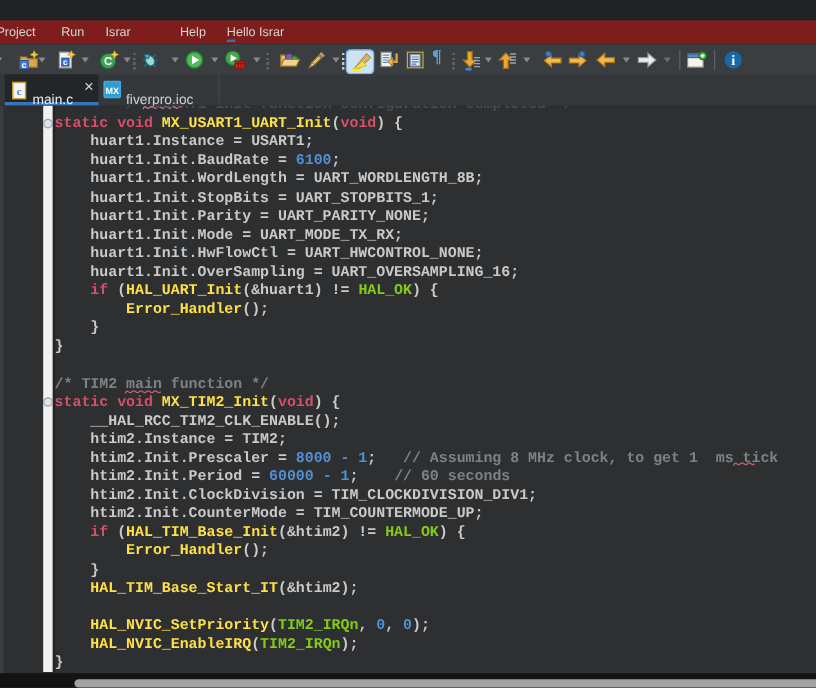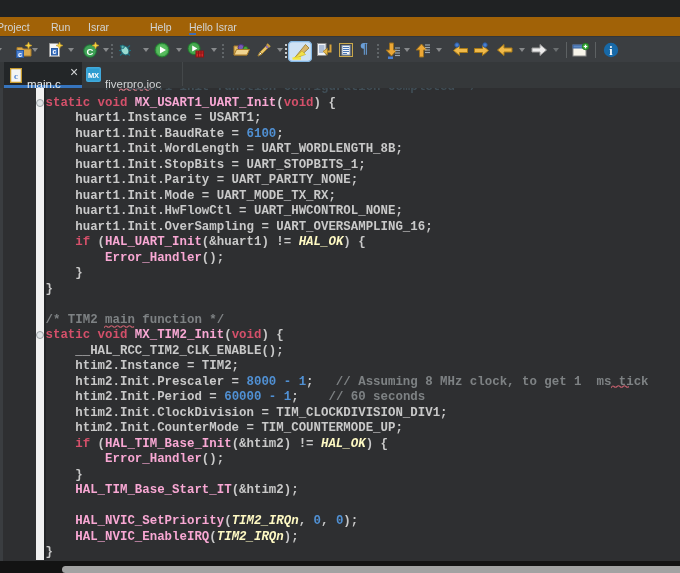--- a/index.html
+++ b/index.html
@@ -1,35 +1,35 @@
 <!DOCTYPE html>
 <html><head>
 <meta charset="utf-8">
 <style>
   html,body{margin:0;padding:0;}
   body{width:680px;height:573px;overflow:hidden;background:#2e2f31;font-family:"Liberation Sans",sans-serif;position:relative;}
   #topstrip{position:absolute;left:0;top:0;width:680px;height:17px;background:#202223;}
-  #menubar{position:absolute;left:0;top:17px;width:680px;height:19px;background:#a16207;color:#d2d5d6;font-size:10.5px;}
+  #menubar{position:absolute;left:0;top:17px;width:680px;height:19px;background:#7f1d1d;color:#d2d5d6;font-size:10.5px;}
   .mi{position:absolute;top:4px;}
   #toolbar{position:absolute;left:0;top:36px;width:680px;height:26px;background:#3b3e41;border-top:1px solid #333639;}
   #tabbar{position:absolute;left:0;top:62px;width:680px;height:26px;background:#35383a;}
   #tab1{position:absolute;left:4px;top:0;width:78px;height:23px;background:#232628;}
   #tab1line{position:absolute;left:4px;top:23px;width:78px;height:3px;background:#3674bd;}
   #tab2{position:absolute;left:82px;top:0;width:100px;height:24px;border-right:1px solid #44484a;}
   .tabtxt{position:absolute;top:16px;font-size:11.5px;}
   #editor{position:absolute;left:0;top:88px;width:680px;height:485px;background:#2e2f31;overflow:hidden;}
   #code{position:absolute;left:45.5px;top:-8px;margin:0;font-family:"Liberation Mono",monospace;font-size:12.42px;font-weight:bold;line-height:15.5px;color:#c9c9c9;white-space:pre;}
   #gutter{position:absolute;left:0;top:-8px;width:35px;margin:0;text-align:right;font-family:"Liberation Mono",monospace;font-size:11.5px;font-weight:bold;line-height:15.5px;color:#748e90;}
   #whitebar{position:absolute;left:35.5px;top:0;width:8.5px;height:472px;background:#f1f1f1;}
   #darkedge{position:absolute;left:44px;top:0;width:2px;height:472px;background:#232527;}
   #leftedge{position:absolute;left:0;top:0;width:2.5px;height:485px;background:#3a3d40;}
   .k{color:#d4506a;}
-  .f{color:#f9a8d4;}
+  .f{color:#fde047;}
   .n{color:#5090d3;}
-  .e{color:#fef9c3;font-style:italic;}
+  .e{color:#84cc16;}
   .c{color:#7e8284;font-weight:bold;}
   .dim{color:#3f4d55;}
   .sq{}
   .wavy{position:absolute;}
   #hscroll{position:absolute;left:0;top:561px;width:680px;height:12px;background:#131313;}
   #hthumb{position:absolute;left:62px;top:566px;width:618px;height:7px;background:#a2a2a2;border-radius:4px 0 0 4px;}
   .fold{position:absolute;left:35.5px;width:6px;height:6px;border:1px solid #9ba1a4;border-radius:50%;background:#dfe3e5;}
   svg{position:absolute;}
   .caret{position:absolute;width:0;height:0;border-left:3.5px solid transparent;border-right:3.5px solid transparent;border-top:4px solid #87898b;top:11px;}
   .sepdots{position:absolute;top:7px;width:2px;height:14px;background-image:repeating-linear-gradient(#606568 0px,#606568 2px,#3b3e41 2px,#3b3e41 4px);}

